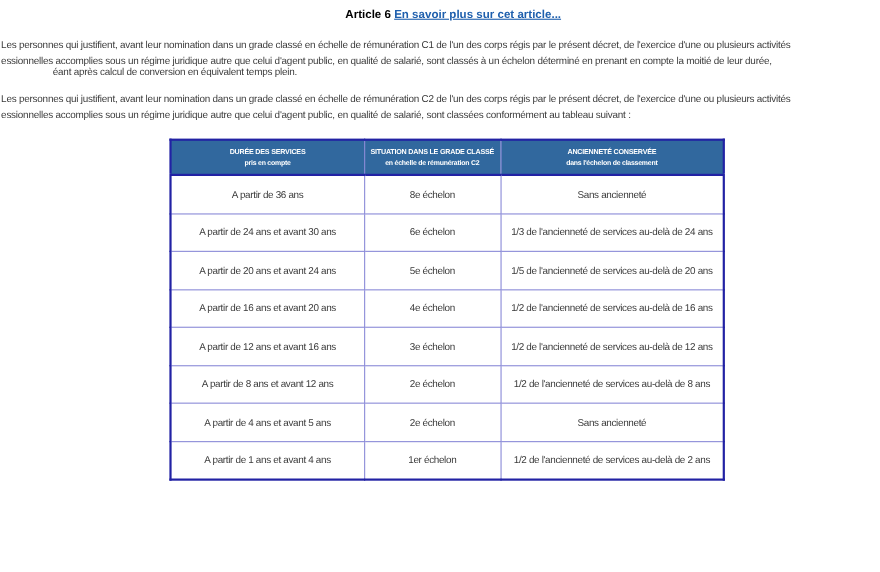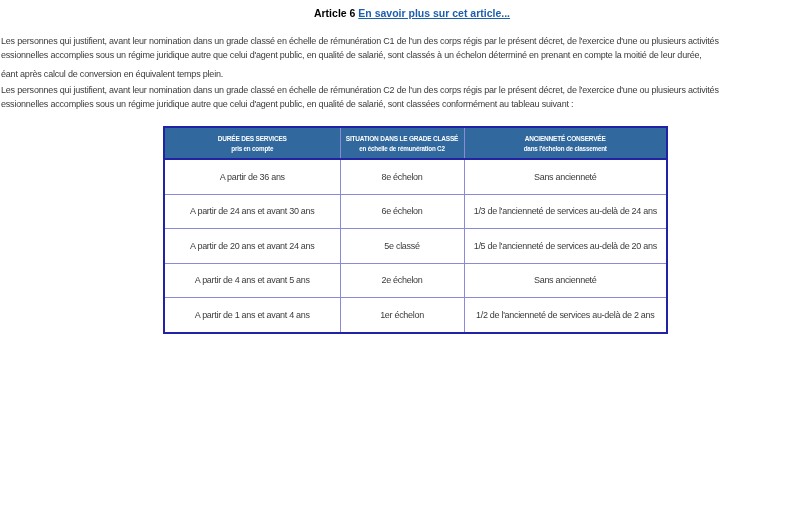--- a/index.html
+++ b/index.html
@@ -34,28 +34,28 @@
     left: 1px;
     white-space: nowrap;
     font-size: 9px;
     letter-spacing: -0.2px;
     line-height: 13px;
     color: #3b3b3b;
     text-align: right;
   }
   .l1 { top: 35px; }
   .l2 { top: 49px; }
-  .l3 { top: 68px; }
+  .l3 { top: 59px; margin-left: 47px; }
   .l4 { top: 84px; }
   .l5 { top: 98px; }
 
   
   table.classement {
     position: absolute;
-    left: 163px; top: 126px;
+    left: 154px; top: 126px;
     border-collapse: collapse;
     table-layout: fixed;
     width: 503px;
     border: 2px solid #2222a4;
   }
   table.classement th {
     background: #31689e;
     color: #ffffff;
     height: 30px;
     border: 1px solid #8a8ad8;
@@ -138,22 +138,37 @@
       <td>8e échelon</td>
       <td>Sans ancienneté</td>
     </tr>
     <tr>
       <td>A partir de 24 ans et avant 30 ans</td>
       <td>6e échelon</td>
       <td>1/3 de l'ancienneté de services au-delà de 24 ans</td>
     </tr>
     <tr>
       <td>A partir de 20 ans et avant 24 ans</td>
-      <td>5e classé</td>
+      <td>5e échelon</td>
       <td>1/5 de l'ancienneté de services au-delà de 20 ans</td>
+    </tr>
+    <tr>
+      <td>A partir de 16 ans et avant 20 ans</td>
+      <td>4e échelon</td>
+      <td>1/2 de l'ancienneté de services au-delà de 16 ans</td>
+    </tr>
+    <tr>
+      <td>A partir de 12 ans et avant 16 ans</td>
+      <td>3e échelon</td>
+      <td>1/2 de l'ancienneté de services au-delà de 12 ans</td>
+    </tr>
+    <tr>
+      <td>A partir de 8 ans et avant 12 ans</td>
+      <td>2e échelon</td>
+      <td>1/2 de l'ancienneté de services au-delà de 8 ans</td>
     </tr>
     <tr>
       <td>A partir de 4 ans et avant 5 ans</td>
       <td>2e échelon</td>
       <td>Sans ancienneté</td>
     </tr>
     <tr>
       <td>A partir de 1 ans et avant 4 ans</td>
       <td>1er échelon</td>
       <td>1/2 de l'ancienneté de services au-delà de 2 ans</td>

